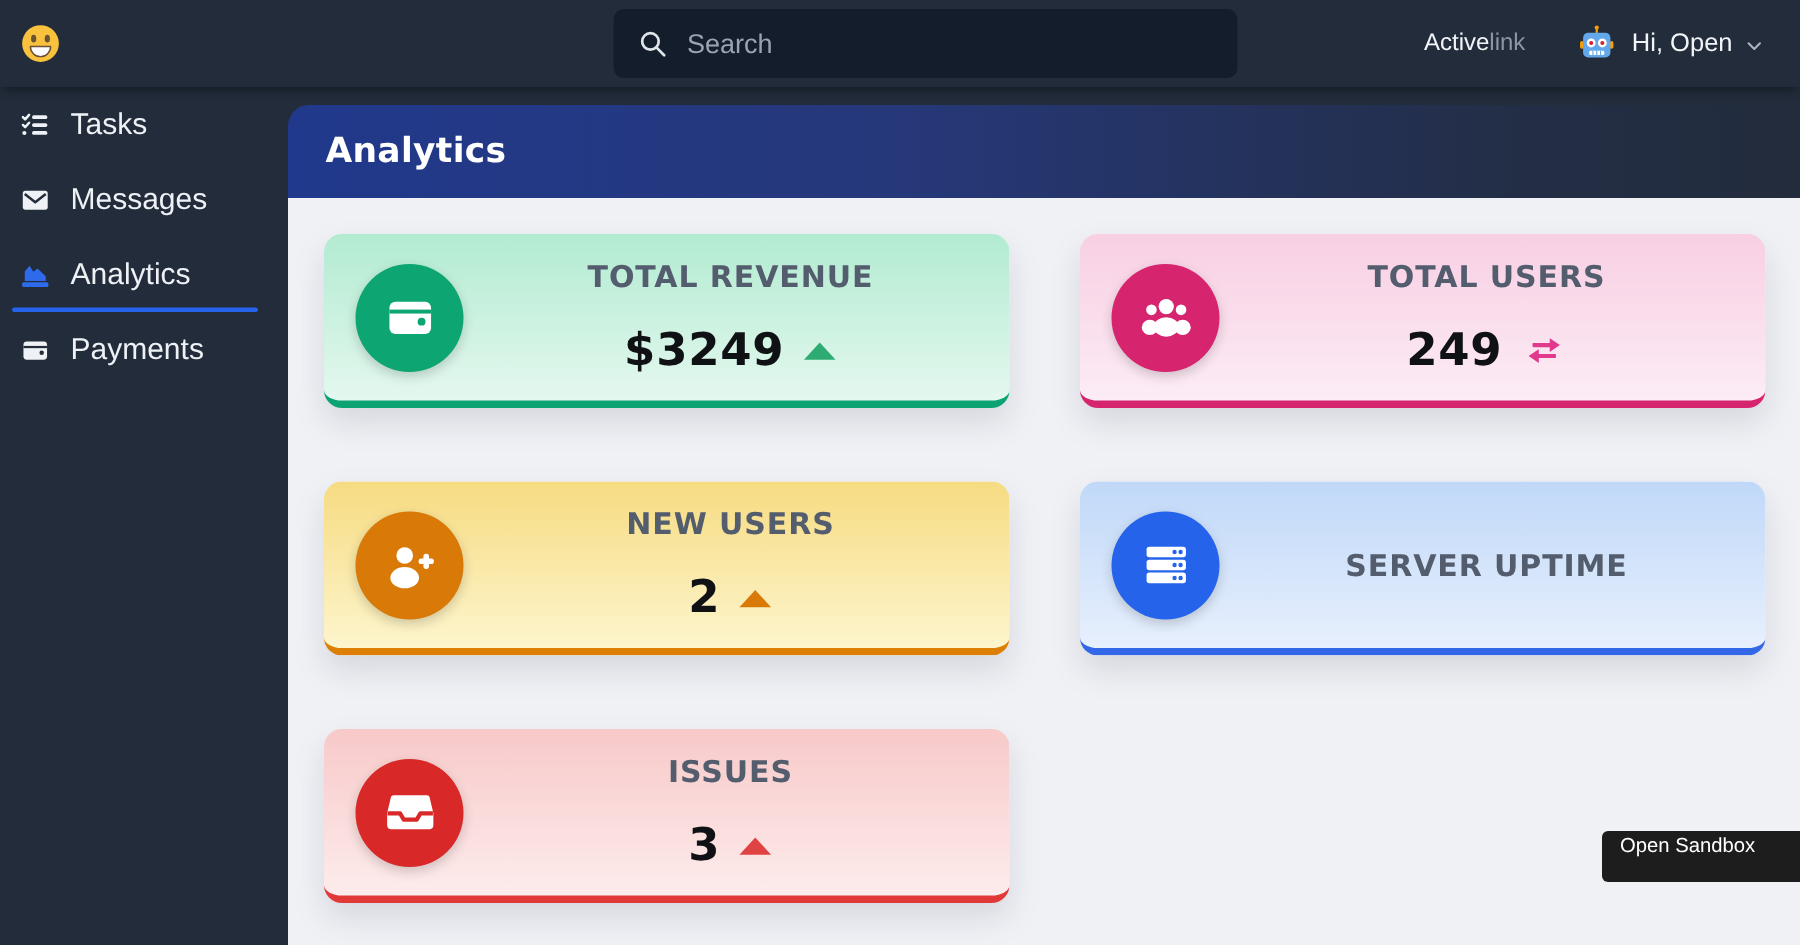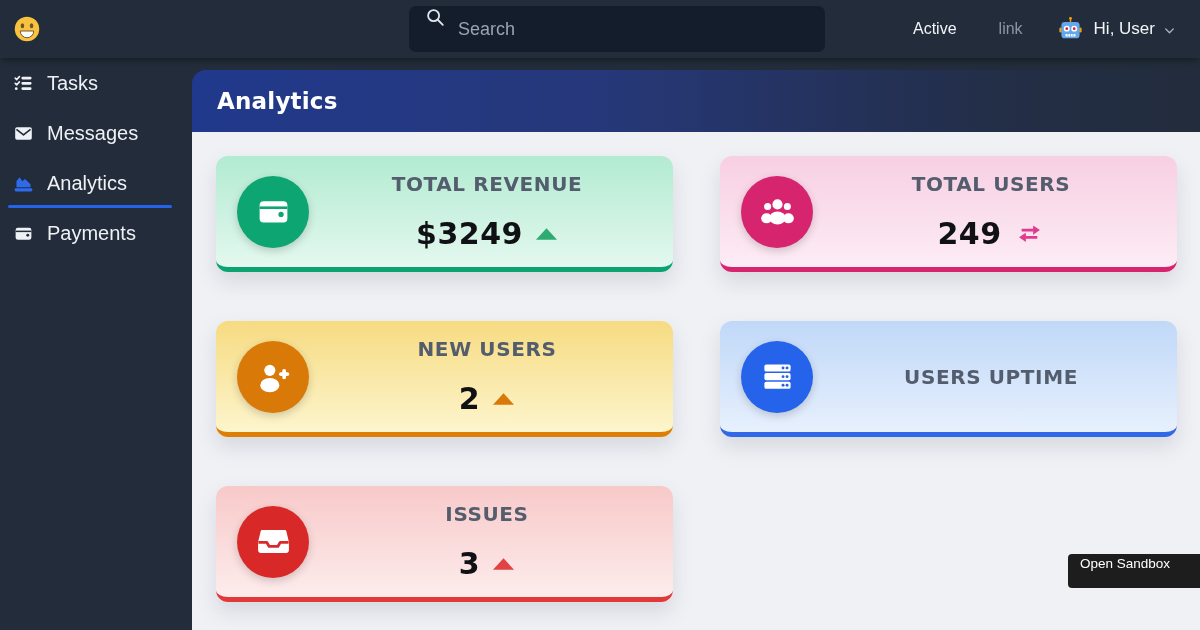--- a/index.html
+++ b/index.html
@@ -4,29 +4,29 @@
 <style>
   html,body{margin:0;padding:0;width:1200px;height:630px;overflow:hidden;
     background:#222c3a;font-family:"Liberation Sans","DejaVu Sans",sans-serif;}
   .abs{position:absolute;}
 
   
   #topbar{left:0;top:0;width:1200px;height:58px;background:#222c3a;
     box-shadow:0 4px 6px -2px rgba(0,0,0,.4);z-index:5;}
   #logo{left:13px;top:15px;width:28px;height:28px;cursor:pointer;}
   #searchbox{left:409px;top:6px;width:416px;height:46px;background:#141d2b;
-    border-radius:7px;display:flex;}
+    border-radius:7px;display:flex;align-items:center;}
   #searchbox svg{width:22px;height:22px;margin-left:15px;color:#dfe4ea;flex:none;}
   #search-input{flex:1;background:transparent;border:none;outline:none;
     color:#e8ecf1;font-size:18px;padding:0 12px;font-family:inherit;}
   #search-input::placeholder{color:#9aa3b1;}
   #nav{right:24px;top:0;height:58px;display:flex;align-items:center;}
   .nav-link{font-size:16px;color:#f2f5f8;cursor:pointer;}
   .nav-link.muted{color:#8b95a4;}
-  #nav .nav-link{margin-left:42px;}
+  #nav .nav-link{}
   #user-chip{display:flex;align-items:center;margin-left:34px;cursor:pointer;}
   #user-chip .avatar{width:27px;height:27px;}
   #greeting{color:#f2f5f8;font-size:17px;margin:0 8px 0 10px;}
   #user-chip .chev{width:13px;height:13px;color:#aab3c0;margin-top:3px;}
 
   
   #sidebar{left:0;top:58px;width:192px;height:572px;}
   .side-item{position:relative;height:50px;display:flex;align-items:center;
     padding-left:13px;cursor:pointer;color:#eef1f5;font-size:20px;
     --bg:#222c3a;}
@@ -188,21 +188,21 @@
     <input id="search-input" type="text" placeholder="Search" style="">
   </div>
 
   <div id="nav" class="abs">
     <span class="nav-link">Active</span>
     <span class="nav-link muted">link</span>
     <div id="user-chip">
       <svg class="avatar">
           <use href="#i-robot"></use>
         </svg>
-      <span id="greeting">Hi, User</span>
+      <span id="greeting">Hi, Open</span>
       <svg class="chev">
           <use href="#i-chevron-down"></use>
         </svg>
     </div>
   </div>
 </div>
 
 <div id="sidebar" class="abs">
   <div class="side-item">
     <svg>
@@ -290,21 +290,21 @@
     </div>
   </div>
 
   <div class="card t-blue">
     <div class="badge">
       <svg>
           <use href="#i-server"></use>
         </svg>
       </div>
     <div class="cbody">
-      <div class="clabel">USERS UPTIME</div>
+      <div class="clabel">SERVER UPTIME</div>
     </div>
   </div>
 
 
   <div class="card t-red">
     <div class="badge">
       <svg>
           <use href="#i-inbox"></use>
         </svg>
       </div>

